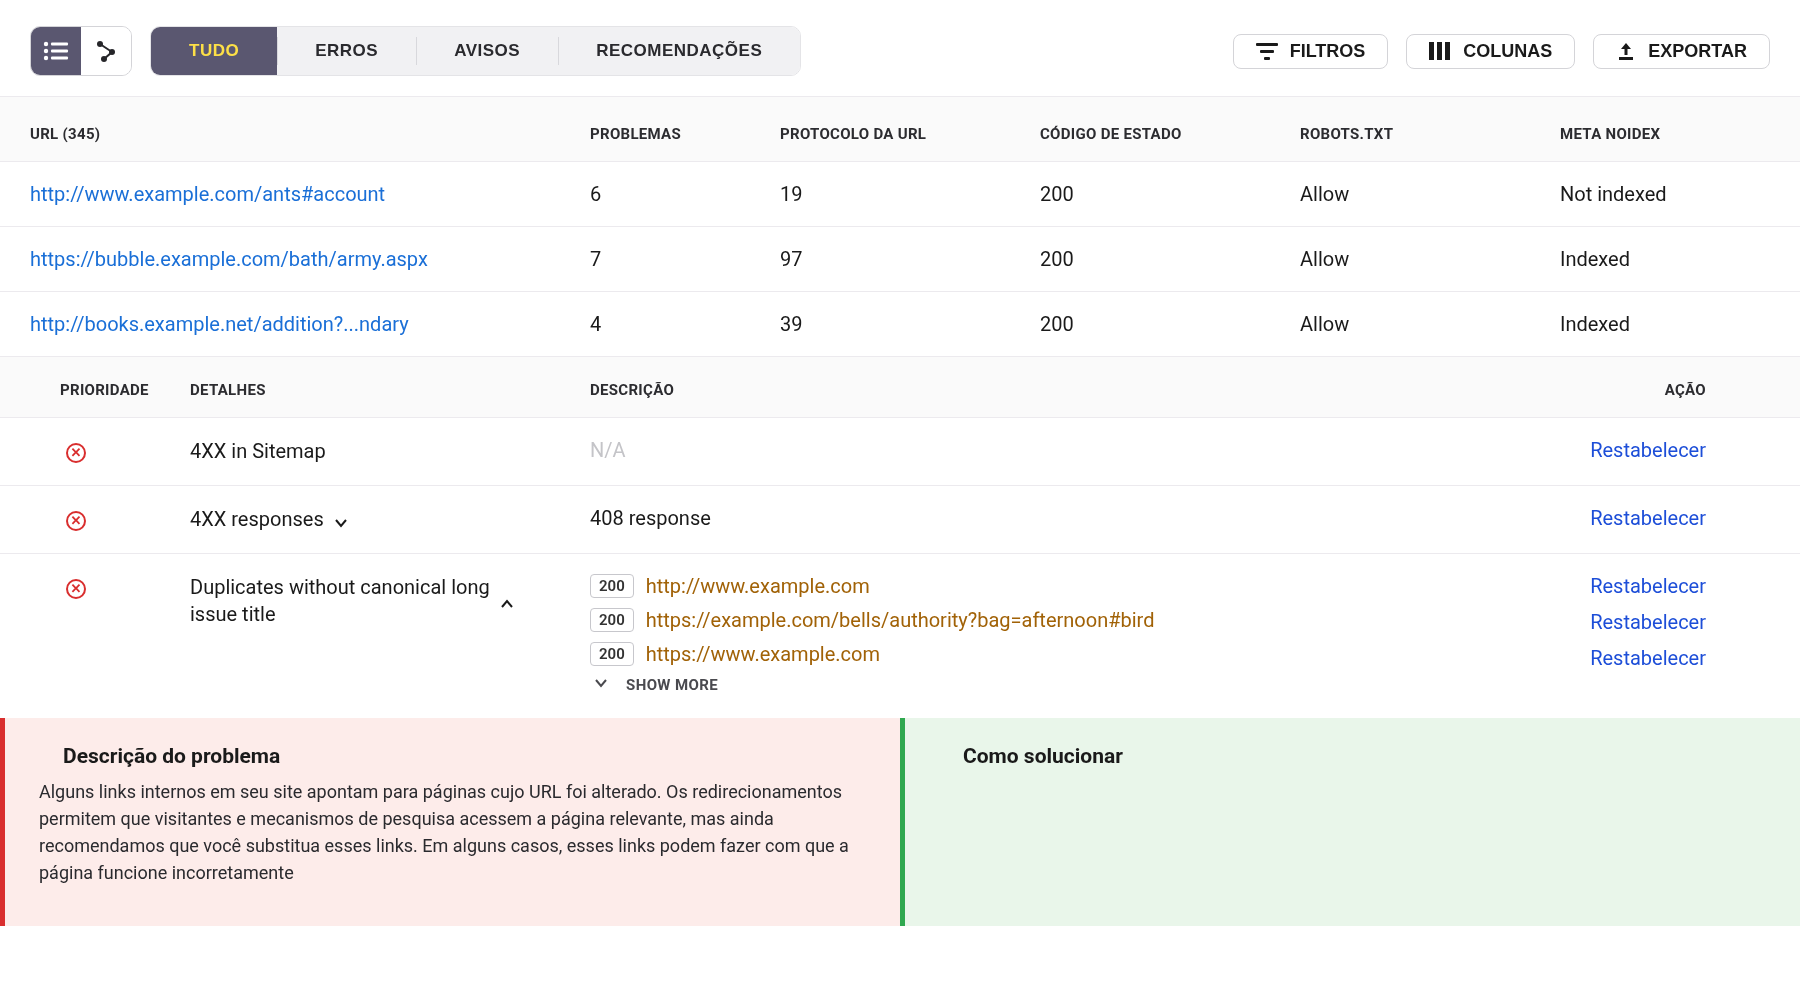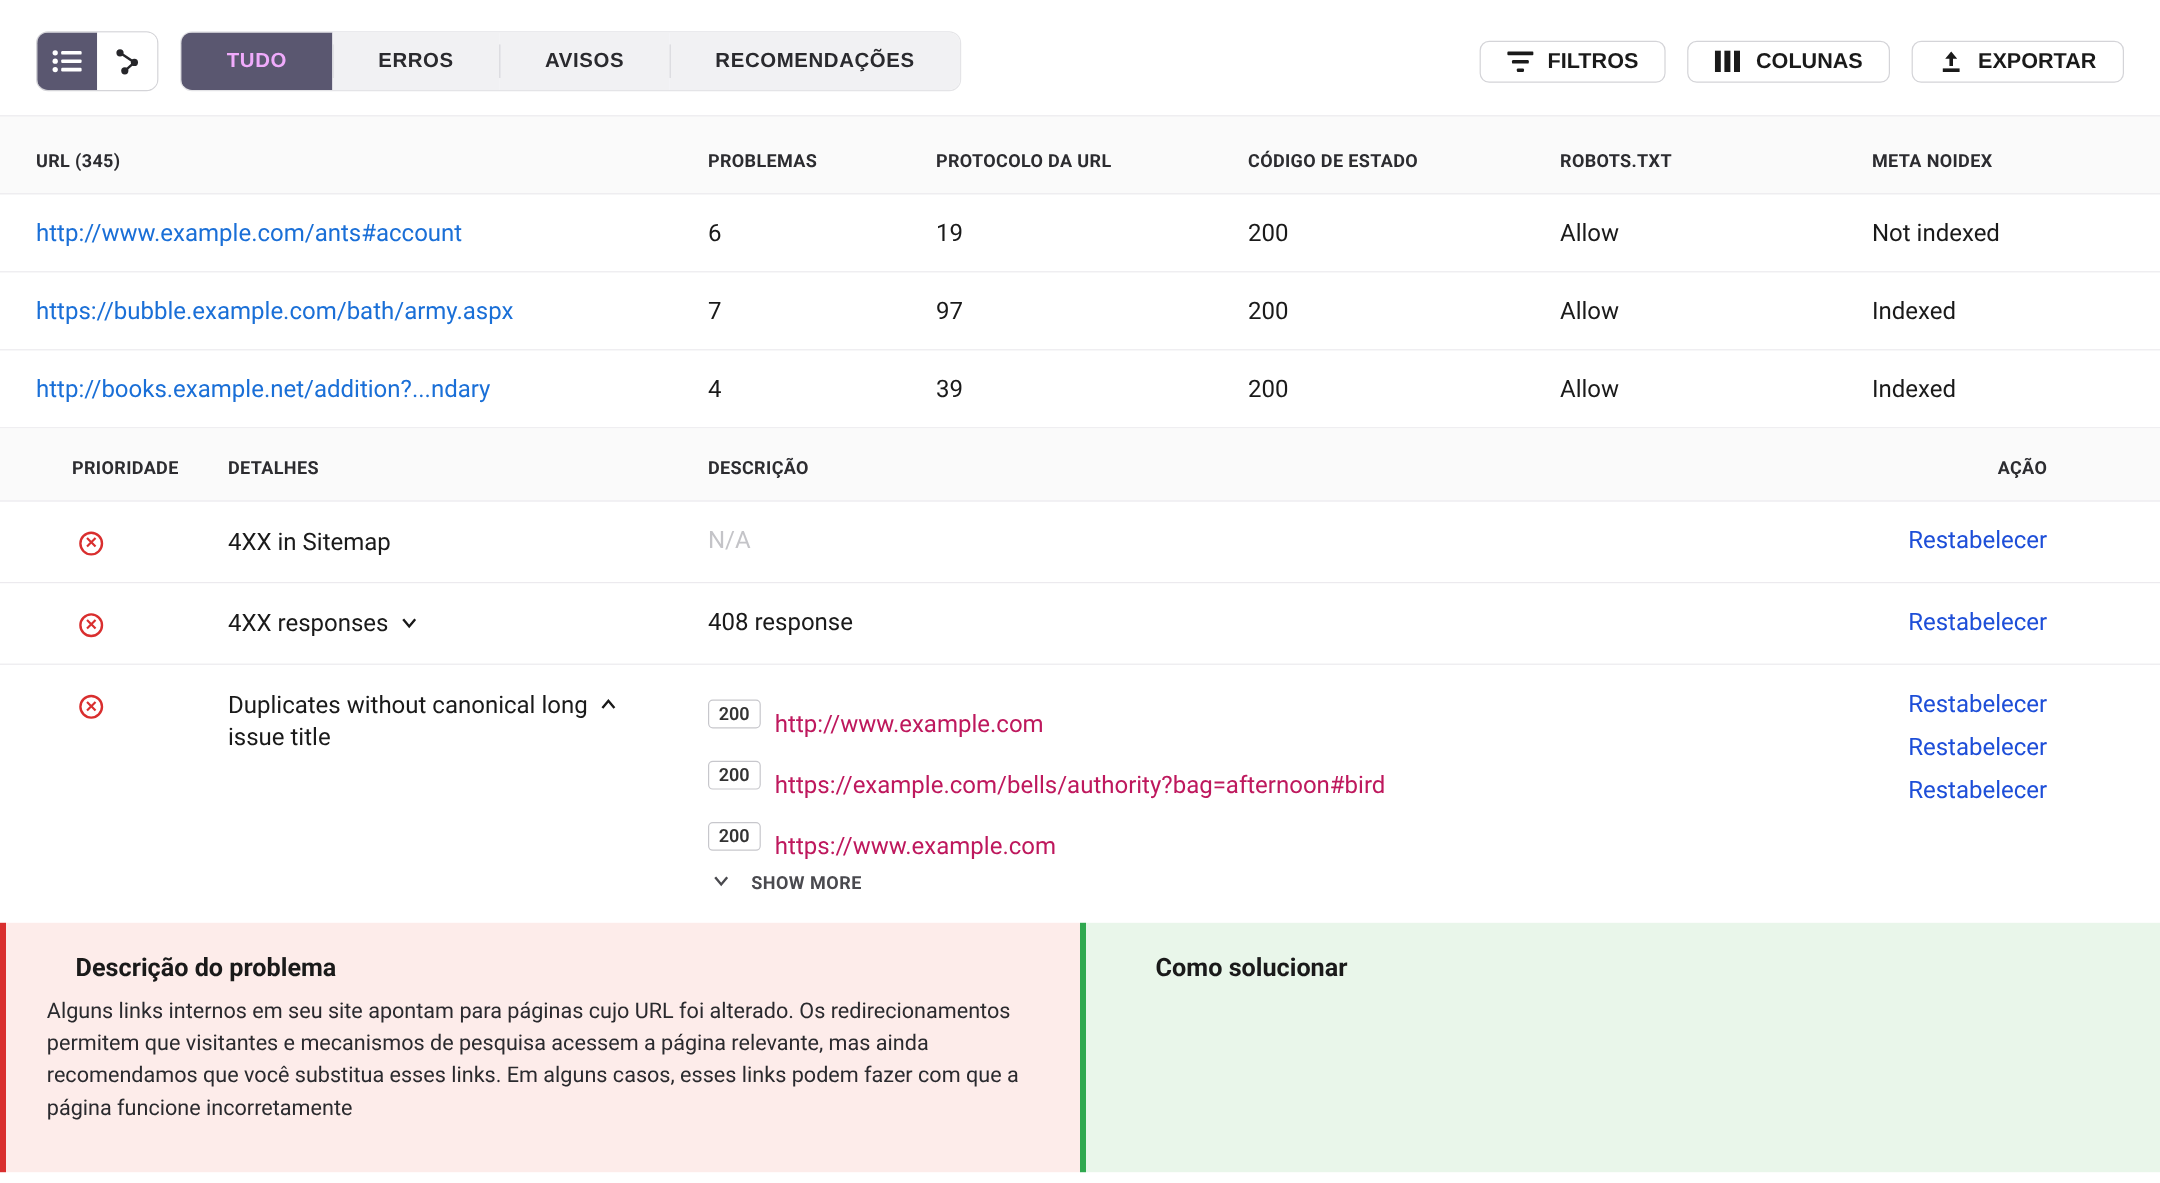--- a/index.html
+++ b/index.html
@@ -6,45 +6,45 @@
 body { font-family: -apple-system, BlinkMacSystemFont, "Segoe UI", Roboto, Helvetica, Arial, sans-serif; background: #fff; color: #1a1a1a; font-size: 17px; }
 .container { width: 1800px; margin: 0 auto; }
 
 
 .toolbar { display: flex; align-items: center; padding: 26px 30px 20px 30px; gap: 18px; }
 .view-toggle { display: flex; border-radius: 10px; overflow: hidden; border: 1px solid #d4d4d8; }
 .view-toggle-btn { width: 50px; height: 48px; display: flex; align-items: center; justify-content: center; background: #fff; border: none; cursor: pointer; }
 .view-toggle-btn.active { background: #5a5770; }
 .tabs { display: flex; border-radius: 10px; overflow: hidden; border: 1px solid #e4e4e7; }
 .tab { padding: 0 38px; height: 48px; display: flex; align-items: center; justify-content: center; font-size: 17px; font-weight: 600; letter-spacing: 0.5px; border: 0; background: #f1f1f3; cursor: pointer; color: #2a2a2e; position: relative; }
-.tab.active { background: #5a5770; color: #f0abfc; }
+.tab.active { background: #5a5770; color: #fde047; }
 .tab + .tab::before { content:""; position: absolute; left: 0; top: 10px; bottom: 10px; width: 1px; background: #d8d8dc; }
 .toolbar-spacer { flex: 1; }
 .action-btn { display: flex; align-items: center; gap: 12px; height: 35px; padding: 0 22px; border: 1px solid #d4d4d8; background: #fff; border-radius: 8px; font-size: 18px; font-weight: 700; cursor: pointer; color: #1a1a1a; }
 
 
 .table-wrap { width: 100%; border-radius: 17px; }
 .thead { display: grid; grid-template-columns: 560px 190px 260px 260px 260px 1fr; padding: 28px 30px 18px 30px; border-top: 1px solid #eceaee; border-bottom: 1px solid #eceaee; font-size: 15px; font-weight: 700; letter-spacing: 0.3px; color: #2c2c30; background: #fafafa; }
 .trow { display: grid; grid-template-columns: 560px 190px 260px 260px 260px 1fr; padding: 20px 30px; border-bottom: 1px solid #eceaee; align-items: center; font-size: 20px; }
 .trow .url { color: #1a6fd7; text-decoration: none; word-break: break-all; cursor: pointer; }
 
 
 .sub-head { display: grid; grid-template-columns: 130px 400px 1fr 200px; padding: 24px 30px 18px 60px; font-size: 15px; font-weight: 700; letter-spacing: 0.3px; color: #2c2c30; border-bottom: 1px solid #eceaee; background: #fafafa; }
 .sub-head .acao { text-align: right; padding-right: 64px; }
 .issue-row { display: grid; grid-template-columns: 130px 400px 1fr 200px; padding: 20px 30px 20px 60px; border-bottom: 1px solid #eceaee; align-items: flex-start; font-size: 20px; }
 .issue-row.noborder { border-bottom: 0; }
 .err-circle { width: 20px; height: 20px; border: 2px solid #d92e2e; border-radius: 50%; display: inline-flex; align-items: center; justify-content: center; color: #d92e2e; font-weight: 700; font-size: 13px; margin-left: 6px; margin-top: 3px; }
-.desc-cell { display: flex; align-items: flex-start; gap: 10px; }
+.desc-cell { display: flex; align-items: center; gap: 10px; }
 .desc-text { font-size: 20px; line-height: 1.35; }
 .chev { width: 14px; height: 14px; display: inline-block; margin-top: 6px; }
 .muted { color: #c4c4c8; }
 .action-link { color: #1d4ed8; text-align: right; padding-right: 64px; cursor: pointer; }
 .detail-item { display: flex; align-items: center; gap: 12px; margin-bottom: 10px; }
 .badge { border: 1px solid #c7c7cc; border-radius: 4px; padding: 2px 8px; font-size: 15px; font-weight: 600; color: #333; background: #fff; }
-.detail-link { color: #be185d; font-size: 20px; cursor: pointer; margin-top: 17px; }
+.detail-link { color: #a16207; font-size: 20px; cursor: pointer; }
 .show-more { display: flex; align-items: flex-start; gap: 18px; color: #4a4a4f; font-size: 15px; font-weight: 700; letter-spacing: 0.4px; margin-top: 10px; margin-left: 4px; cursor: pointer; }
 
 
 .panels { display: flex; margin-top: 4px; }
 .panel { flex: 1; padding: 26px 30px 40px 34px; }
 .panel-left { background: #fdecea; border-left: 5px solid #d92e2e; }
 .panel-right { background: #e9f6ea; border-left: 5px solid #2fa84f; }
 .panel h3 { font-size: 21px; font-weight: 700; margin-bottom: 10px; margin-left: 24px; }
 .panel p { font-size: 18px; line-height: 1.5; color: #2a2a2e; }
 

